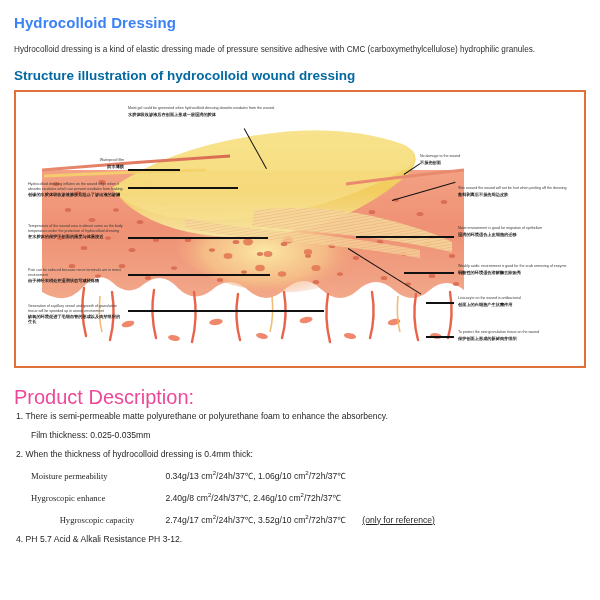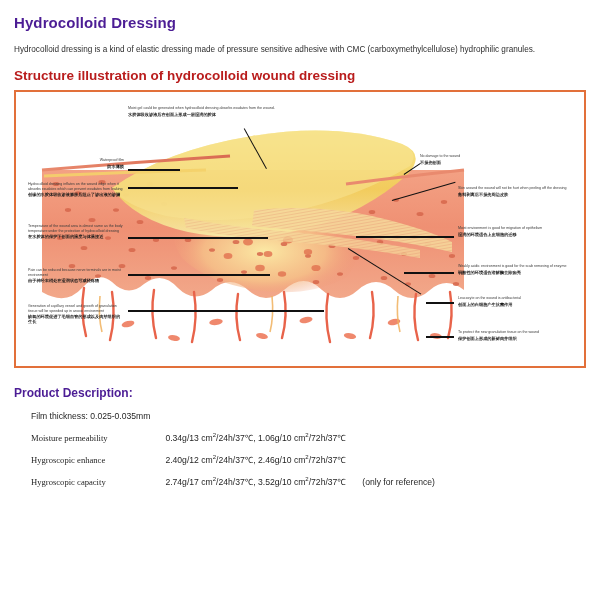--- a/index.html
+++ b/index.html
@@ -8,30 +8,30 @@
     background:#ffffff;
     font-family:"Liberation Sans", sans-serif;
     color:#222;
     overflow:hidden;
     position:relative;
   }
   .page{position:relative;width:600px;height:600px;}
 
   .h1{
     position:absolute;left:14px;top:14px;
-    font-size:15px;font-weight:bold;color:#4c1d95;
+    font-size:15px;font-weight:bold;color:#3b82f6;
     letter-spacing:.1px;
   }
   .intro{
     position:absolute;left:14px;top:44px;width:578px;
     font-size:8.2px;color:#2e2e2e;line-height:11px;
   }
   .h2{
     position:absolute;left:14px;top:68px;
-    font-size:13.5px;font-weight:bold;color:#b91c1c;
+    font-size:13.5px;font-weight:bold;color:#0369a1;
   }
 
   
   .diagram-box{
     position:absolute;left:14px;top:90px;
     width:572px;height:278px;
     border:2px solid #E2703A;
     box-sizing:border-box;
     background:#fff;
     overflow:hidden;
@@ -56,42 +56,42 @@
   .cal.lalign{text-align:left;}
   .cal.ralign{text-align:right;}
 
   
   .lead{position:absolute;background:#111;height:1.6px;}
   .diag-lead{position:absolute;background:#111;height:1.4px;transform-origin:0 50%;}
 
   
   .h3{
     position:absolute;left:14px;top:386px;
-    font-size:12px;font-weight:bold;color:#4c1d95;
+    font-size:20px;font-weight:normal;color:#ec4899;
   }
   .desc{
     position:absolute;left:16px;top:410px;width:576px;
     font-size:8.6px;color:#1f1f1f;
   }
   .desc .li{
     display:block;
     line-height:12px;
     margin-bottom:7px;
     white-space:nowrap;
   }
   .desc .sub{
     display:block;
     line-height:12px;
     margin-bottom:7px;
     padding-left:15px;
     white-space:nowrap;
   }
   .desc .lbl{display:inline-block;font-family:Liberation Serif, serif;}
   .sup{font-size:6px;vertical-align:super;}
-  .note{padding-left:14px;}
+  .note{padding-left:14px;text-decoration:underline;}
 </style>
 </head>
 <body>
 
 <div class="page">
 
   <div class="h1">Hydrocolloid Dressing</div>
   <div class="intro">Hydrocolloid dressing is a kind of elastic dressing made of pressure sensitive adhesive with CMC (carboxymethylcellulose) hydrophilic granules.</div>
   <div class="h2">Structure illustration of hydrocolloid wound dressing</div>
 
@@ -305,41 +305,53 @@
       <span class="cn">保护创面上形成的新鲜肉芽组织</span>
     </div>
     <div class="lead" style="left:410px;top:244px;width:28px;"></div>
 
   </div>
 
   <div class="h3">Product Description:</div>
 
   <div class="desc">
 
+    <span class="li">
+      <span>1.</span>
+      <span>There is semi-permeable matte polyurethane or polyurethane foam to enhance the absorbency.</span>
+    </span>
 
     <span class="sub">Film thickness: 0.025-0.035mm</span>
 
+    <span class="li">
+      <span>2.</span>
+      <span>When the thickness of hydrocolloid dressing is 0.4mm thick:</span>
+    </span>
 
     <span class="sub">
       <span class="lbl" style="width:132px;">Moisture permeability</span>
       <span>0.34g/13 cm</span><span class="sup">2</span><span>/24h/37℃,</span>
       <span>1.06g/10 cm</span><span class="sup">2</span><span>/72h/37℃</span>
     </span>
 
     <span class="sub">
       <span class="lbl" style="width:132px;">Hygroscopic enhance</span>
-      <span>2.40g/12 cm</span><span class="sup">2</span><span>/24h/37℃,</span>
+      <span>2.40g/8 cm</span><span class="sup">2</span><span>/24h/37℃,</span>
       <span>2.46g/10 cm</span><span class="sup">2</span><span>/72h/37℃</span>
     </span>
 
     <span class="sub">
-      <span class="lbl" style="width:132px;">Hygroscopic capacity</span>
+      <span class="lbl" style="width:132px;text-align:center;">Hygroscopic capacity</span>
       <span>2.74g/17 cm</span><span class="sup">2</span><span>/24h/37℃,</span>
       <span>3.52g/10 cm</span><span class="sup">2</span><span>/72h/37℃</span>
       <span class="note">(only for reference)</span>
     </span>
 
 
+    <span class="li">
+      <span>4.</span>
+      <span>PH 5.7 Acid &amp; Alkali Resistance PH 3-12.</span>
+    </span>
 
 
   </div>
 
 </div>
 
 </body></html>

